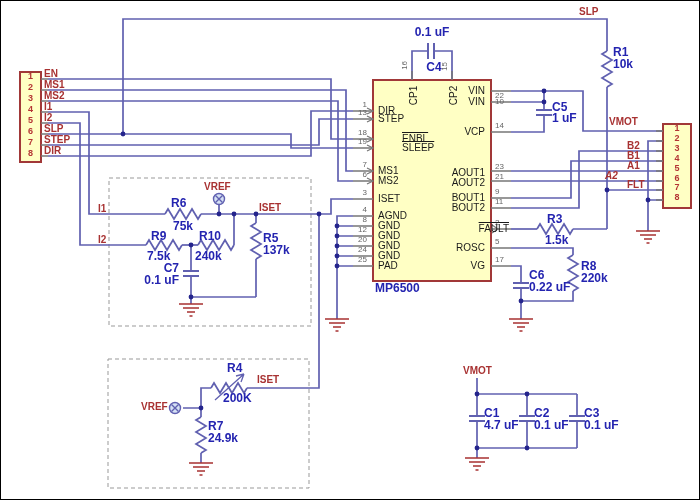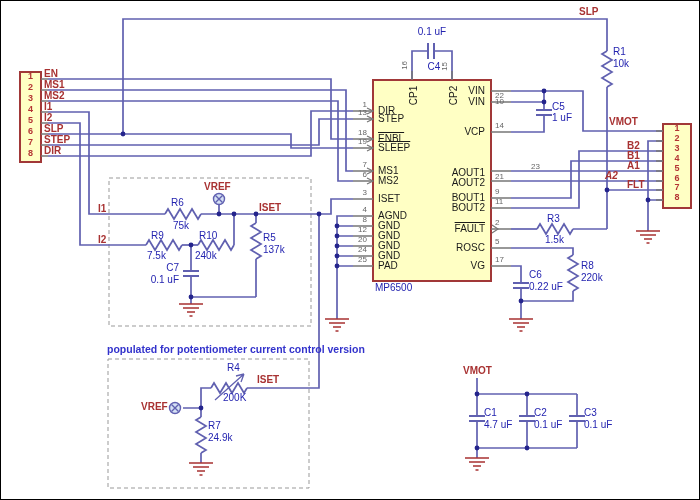--- a/index.html
+++ b/index.html
@@ -1,25 +1,25 @@
 <!DOCTYPE html>
 <html><head>
 <meta charset="utf-8">
 <style>
   html,body{margin:0;padding:0;background:#e8e8e8;}
   #canvas{position:relative;width:700px;height:500px;background:#ffffff;border:1px solid #000;overflow:hidden;box-sizing:border-box;}
   svg{position:absolute;left:0;top:0;}
   .t{position:absolute;white-space:nowrap;font-family:"Liberation Sans","DejaVu Sans",sans-serif;line-height:1.1;}
   .net{color:#a83232;font-weight:bold;font-size:10px;}
-  .ref{color:#2424b0;font-weight:normal;font-size:10px;}
+  .ref{color:#2424b0;font-weight:bold;font-size:12px;}
   .pnum{color:#666;font-size:8px;}
   .pname{color:#1a1a1a;font-size:10px;}
   .cnum{color:#b43434;font-weight:bold;font-size:9px;text-align:center;}
   .title{color:#3333cc;font-weight:bold;font-size:10.5px;}
-  .ov{text-decoration:overline;}
+  .ov{text-decoration:overline;margin-left:24px;}
   .vt{transform:rotate(-90deg);text-align:center;}
   .ar{text-align:right;}
 </style>
 </head>
 <body>
 
 <div id="canvas">
 
 <svg width="700" height="500" viewBox="0 0 700 500">
   <g stroke="#999" fill="none" stroke-width="1" stroke-dasharray="4 3">
@@ -211,21 +211,21 @@
 <div class="t pname" style="left:377px;top:209px;">AGND</div>
 <div class="t pname" style="left:377px;top:219px;">GND</div>
 <div class="t pname" style="left:377px;top:229px;">GND</div>
 <div class="t pname" style="left:377px;top:239px;">GND</div>
 <div class="t pname" style="left:377px;top:249px;">GND</div>
 <div class="t pname" style="left:377px;top:259px;">PAD</div>
 
 <div class="t pnum" style="left:494px;top:97px;">10</div>
 <div class="t pnum" style="left:494px;top:91px;">22</div>
 <div class="t pnum" style="left:494px;top:121px;">14</div>
-<div class="t pnum" style="left:494px;top:162px;margin-left:36px;">23</div>
+<div class="t pnum" style="left:494px;top:162px;">23</div>
 <div class="t pnum" style="left:494px;top:172px;">21</div>
 <div class="t pnum" style="left:494px;top:187px;">9</div>
 <div class="t pnum" style="left:494px;top:197px;">11</div>
 <div class="t pnum" style="left:494px;top:218px;">2</div>
 <div class="t pnum" style="left:494px;top:237px;">5</div>
 <div class="t pnum" style="left:494px;top:255px;">17</div>
 
 <div class="t pname ar" style="left:414px;top:84px;width:70px;">VIN</div>
 <div class="t pname ar" style="left:414px;top:95px;width:70px;">VIN</div>
 <div class="t pname ar" style="left:414px;top:125px;width:70px;">VCP</div>
@@ -283,21 +283,20 @@
 <div class="t net" style="left:258px;top:201px;">ISET</div>
 <div class="t ref" style="left:150px;top:229px;">R9</div>
 <div class="t ref" style="left:146px;top:249px;">7.5k</div>
 <div class="t ref" style="left:198px;top:229px;text-align:right;">R10</div>
 <div class="t ref" style="left:194px;top:249px;">240k</div>
 <div class="t ref" style="left:262px;top:231px;">R5</div>
 <div class="t ref" style="left:262px;top:243px;">137k</div>
 <div class="t ref ar" style="left:146px;top:261px;width:32px;">C7</div>
 <div class="t ref ar" style="left:138px;top:273px;width:40px;">0.1 uF</div>
 
-<div class="t title" style="left:106px;top:343px;">populated for potentiometer current control version</div>
 <div class="t net" style="left:140px;top:400px;">VREF</div>
 <div class="t ref" style="left:226px;top:361px;">R4</div>
 <div class="t ref" style="left:222px;top:391px;">200K</div>
 <div class="t net" style="left:256px;top:373px;">ISET</div>
 <div class="t ref" style="left:207px;top:419px;">R7</div>
 <div class="t ref" style="left:207px;top:431px;">24.9k</div>
 
 <div class="t net" style="left:462px;top:364px;">VMOT</div>
 <div class="t ref" style="left:483px;top:406px;">C1</div>
 <div class="t ref" style="left:483px;top:418px;">4.7 uF</div>

